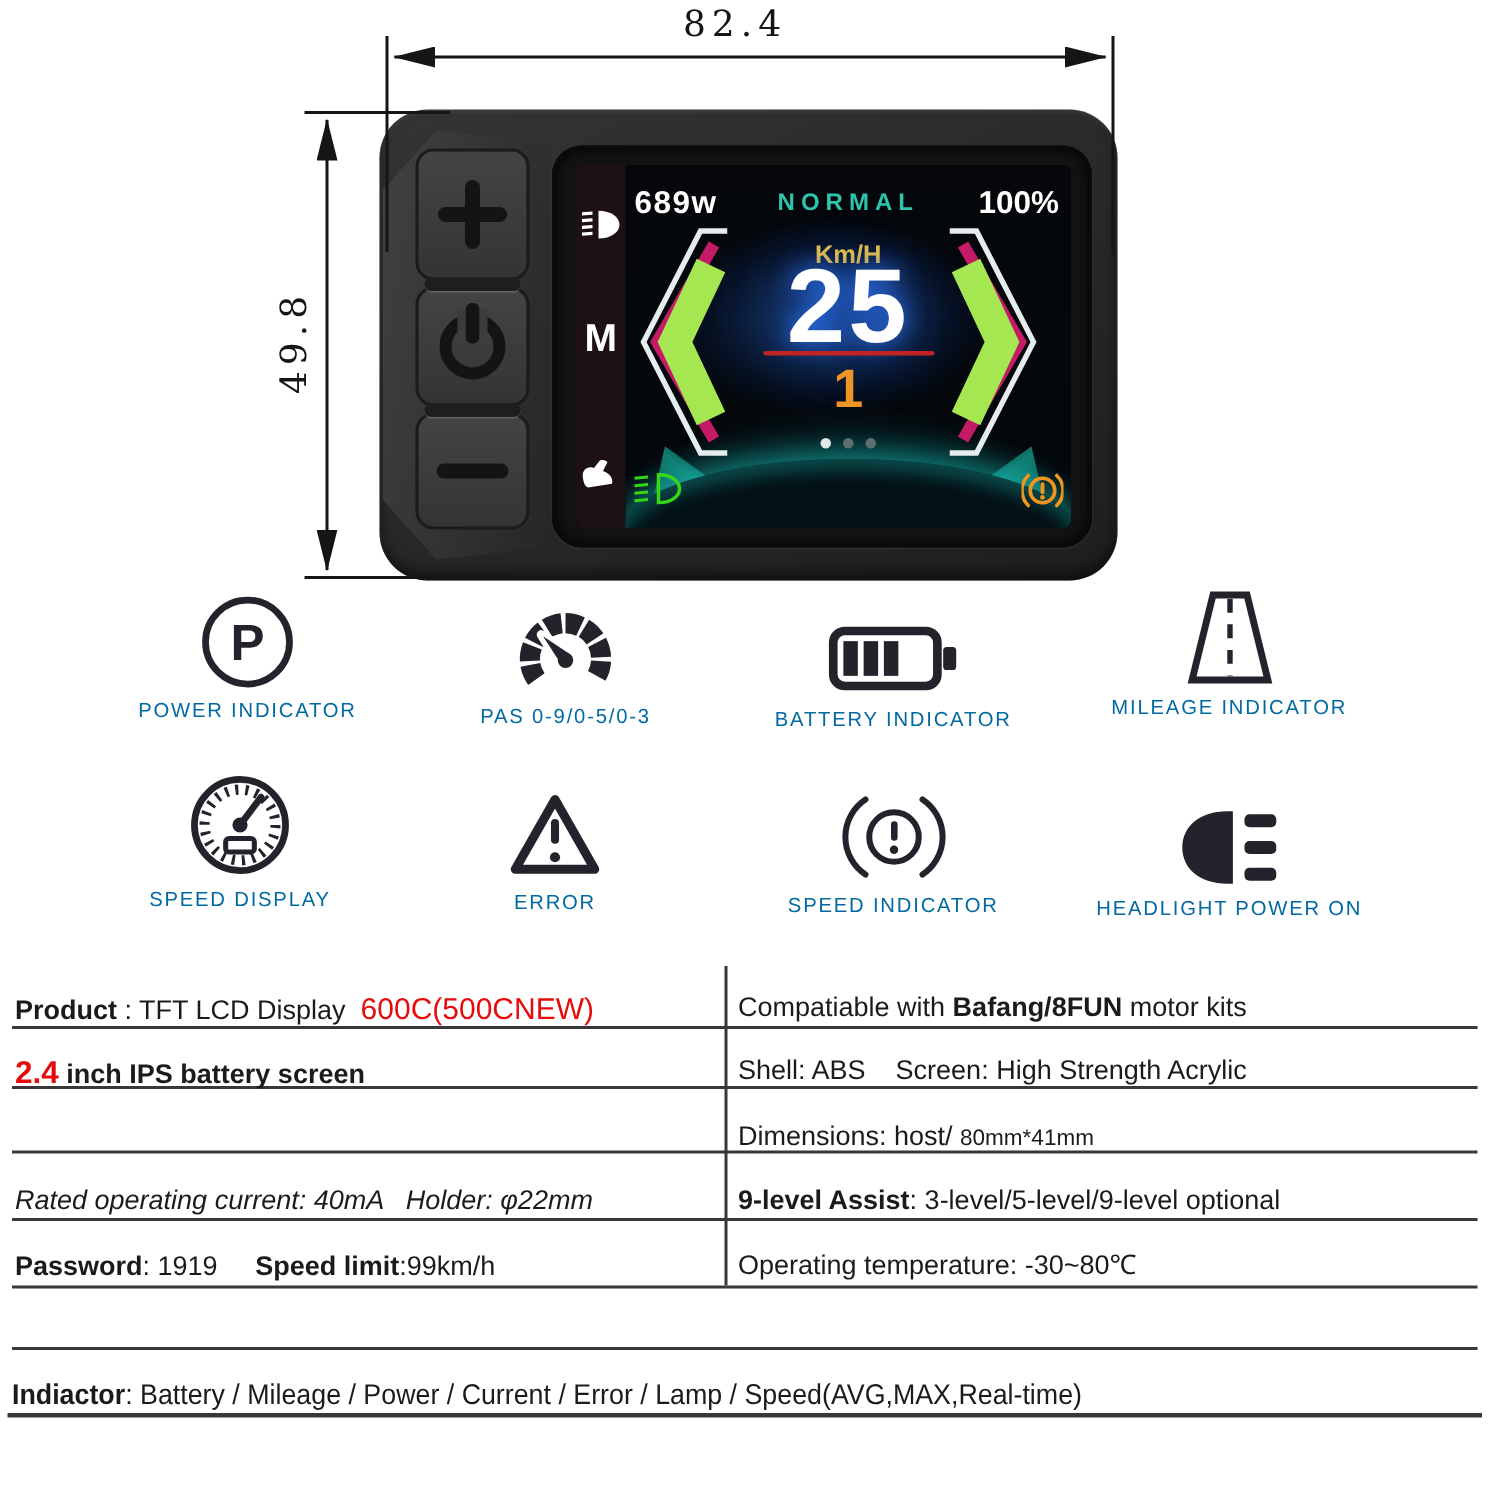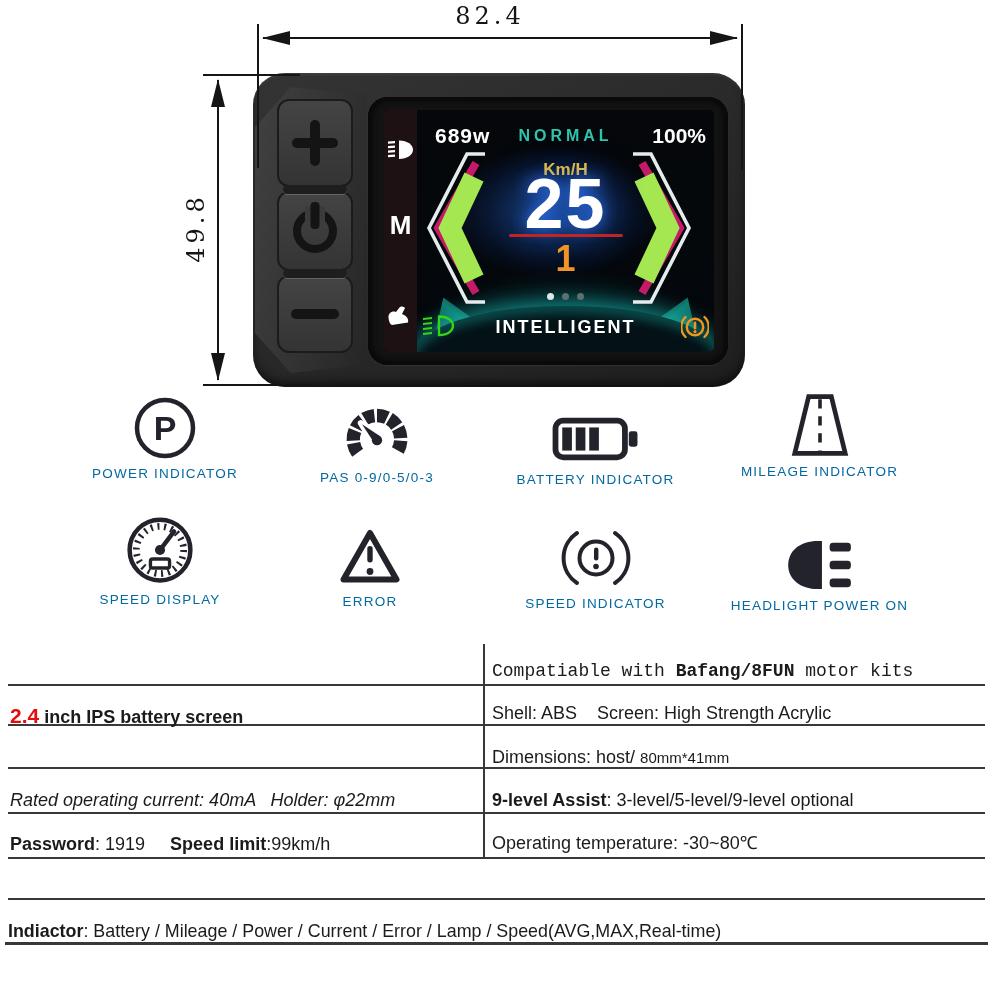--- a/index.html
+++ b/index.html
@@ -42,21 +42,21 @@
   .bezel{left:115px;top:24px;width:360px;height:268px;background:#141414;border-radius:20px;
          box-shadow:0 1px 2px rgba(255,255,255,.07), inset 0 0 0 4px #0a0a0a, inset 0 0 14px #000;}
   .display{left:16px;top:13px;width:330px;height:242px;background:#000;border-radius:5px;overflow:hidden;display:flex;}
   .strip{width:33px;height:100%;background:#1d1113;position:relative;flex:none;}
   .main{position:relative;flex:1;overflow:hidden;
     background:
       radial-gradient(46% 35% at 46% 42%, rgba(44,116,232,.5), rgba(20,60,150,.18) 58%, transparent 78%),
       radial-gradient(72% 48% at 50% 104%, rgba(22,196,182,.5), rgba(12,98,108,.22) 55%, transparent 78%),
       linear-gradient(#05070a,#03080c);}
   .scr-txt{position:absolute;color:#fff;font-weight:bold;}
-  .p-power{left:18px;top:14px;font-size:21px;letter-spacing:1px;text-align:right;}
+  .p-power{left:6px;top:14px;font-size:21px;letter-spacing:1px;text-align:right;}
   .p-mode{left:0;right:0;top:17px;text-align:center;font-size:16px;letter-spacing:4px;color:#2fc4ac;}
   .p-batt{right:8px;top:14px;font-size:21px;}
   .p-unit{left:0;right:0;top:50px;text-align:center;font-size:17px;color:#f5c63a;}
   .p-speed{left:0;right:0;top:56px;text-align:center;font-size:70px;line-height:76px;letter-spacing:2px;
            text-shadow:0 0 16px rgba(50,120,255,.95),0 0 38px rgba(30,100,230,.6);}
   .p-rule{left:50%;top:124px;transform:translateX(-50%);width:114px;height:3px;background:#c22424;border-radius:2px;}
   .p-assist{left:0;right:0;top:128px;text-align:center;font-size:36px;color:#ef9426;}
   .dots{left:0;right:0;top:176px;text-align:center;}
   .dots span{display:inline-block;width:7px;height:7px;border-radius:50%;margin:0 4px;}
   .d1{background:#dfe8e8;} .d2{background:#5d6f70;} .d3{background:#5d6f70;}
@@ -173,21 +173,20 @@
 
           <svg class="abs lamp-green" width="33" height="23" viewBox="0 0 33 23">
             <g transform="skewY(-6)" stroke="#35d615" stroke-width="2" fill="none">
               <line x1="1" y1="5" x2="10" y2="5"></line>
                 <line x1="1" y1="10" x2="10" y2="10"></line>
               <line x1="1" y1="15" x2="10" y2="15"></line>
                 <line x1="1" y1="20" x2="10" y2="20"></line>
             </g>
             <path d="M17,2.5 C26,2.5 31,7 31,11.8 C31,16.6 26,21 17,21 Z" fill="none" stroke="#35d615" stroke-width="2.3"></path>
           </svg>
-          <div class="scr-txt p-brand">INTELLIGENT</div>
           <svg class="abs lamp-brake" width="28" height="26" viewBox="0 0 28 26">
             <circle cx="14" cy="13" r="8.2" fill="none" stroke="#f0951d" stroke-width="2.4"></circle>
             <line x1="14" y1="8.8" x2="14" y2="14.2" stroke="#f0951d" stroke-width="2.6" stroke-linecap="round"></line>
             <circle cx="14" cy="17.6" r="1.6" fill="#f0951d"></circle>
             <path d="M4.5,3 A14,14 0 0 0 4.5,23" fill="none" stroke="#f0951d" stroke-width="2.4" stroke-linecap="round"></path>
             <path d="M23.5,3 A14,14 0 0 1 23.5,23" fill="none" stroke="#f0951d" stroke-width="2.4" stroke-linecap="round"></path>
           </svg>
         </div>
 
       </div>
@@ -317,25 +316,26 @@
 
   <div class="tl" style="left:8px;top:684px;width:977px;"></div>
   <div class="tl" style="left:8px;top:724px;width:977px;"></div>
   <div class="tl" style="left:8px;top:767px;width:977px;"></div>
   <div class="tl" style="left:8px;top:812px;width:977px;"></div>
   <div class="tl" style="left:8px;top:857px;width:977px;"></div>
   <div class="tl" style="left:8px;top:898px;width:977px;"></div>
   <div class="tl" style="left:5px;top:942px;width:983px;height:2.5px;"></div>
   <div class="tdiv" style="left:483px;top:644px;height:213px;"></div>
 
+  <div class="spec" style="left:10px;top:660px;"><span class="b">Product</span><span> : TFT LCD Display  </span><span class="red" style="font-size:20px;">600C(500CNEW)</span></div>
   <div class="spec" style="left:10px;top:703px;"><span class="redbig">2.4</span><span class="b"> inch IPS battery screen</span></div>
   <div class="spec" style="left:10px;top:787px;font-style:italic;"><span>Rated operating current: 40mA   Holder: φ22mm</span></div>
   <div class="spec" style="left:10px;top:831px;"><span class="b">Password</span><span>: 1919     </span><span class="b">Speed limit</span><span>:99km/h</span></div>
 
-  <div class="spec" style="left:492px;top:658px;font-family:Liberation Mono, monospace;"><span>Compatiable with </span><span class="b">Bafang/8FUN</span><span> motor kits</span></div>
+  <div class="spec" style="left:492px;top:658px;"><span>Compatiable with </span><span class="b">Bafang/8FUN</span><span> motor kits</span></div>
   <div class="spec" style="left:492px;top:700px;"><span>Shell: ABS    Screen: High Strength Acrylic</span></div>
   <div class="spec" style="left:492px;top:744px;"><span>Dimensions: host/ </span><span class="small">80mm*41mm</span></div>
   <div class="spec" style="left:492px;top:787px;"><span class="b">9-level Assist</span><span>: 3-level/5-level/9-level optional</span></div>
   <div class="spec" style="left:492px;top:830px;text-align:center;"><span>Operating temperature: -30~80℃</span></div>
 
   <div class="spec cond" style="left:8px;top:918px;"><span class="b">Indiactor</span><span>: Battery / Mileage / Power / Current / Error / Lamp / Speed(AVG,MAX,Real-time)</span></div>
 
 </div>
 
 </body></html>

